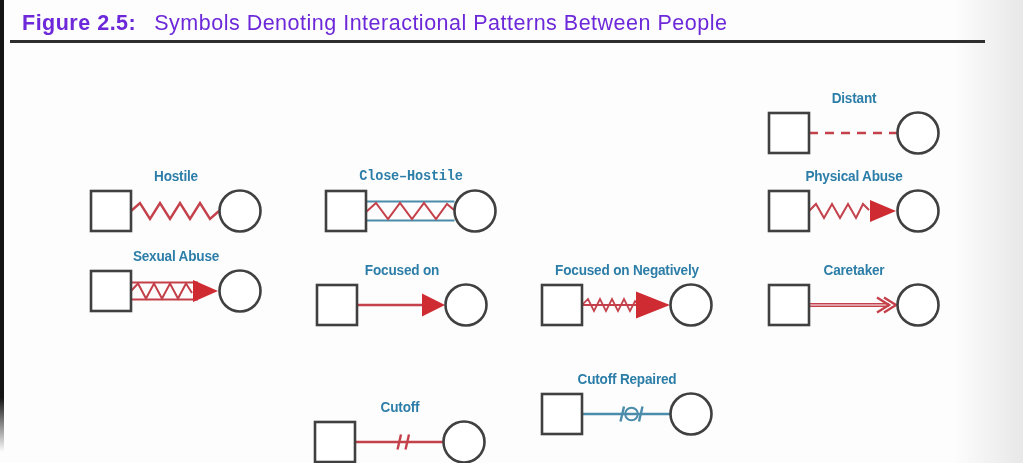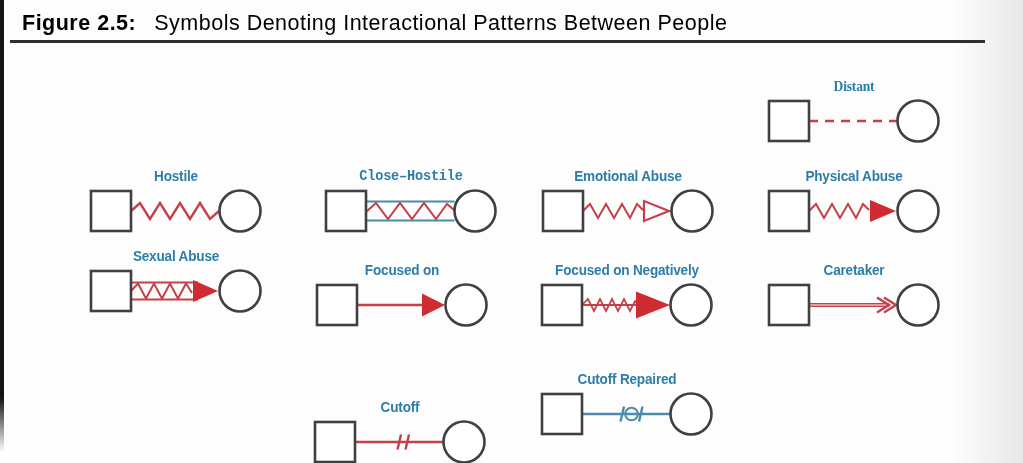--- a/index.html
+++ b/index.html
@@ -14,21 +14,21 @@
     background:linear-gradient(to bottom,#151515 88%, rgba(21,21,21,0));
   }
   .edge-shadow{
     position:absolute; right:0; top:0; width:70px; height:100%;
     background:linear-gradient(to right, rgba(120,120,120,0), rgba(120,120,120,0.16));
     pointer-events:none;
   }
   
   .title-wrap{
     position:absolute; left:22px; top:11px; white-space:nowrap;
-    font-size:21.5px; color:#000000; letter-spacing:0.5px;
+    font-size:21.5px; color:#6d28d9; letter-spacing:0.5px;
   }
   .fig-label{font-weight:bold; margin-right:18px;}
   .title-rule{
     position:absolute; left:10px; top:40px; width:975px; height:3px;
     background:#2e2e2e;
   }
   
   .cell{position:absolute; width:180px;}
   .cell .lbl{
     width:176px; text-align:center; font-weight:bold; font-size:14px;
@@ -56,21 +56,21 @@
   <div class="edge-shadow"></div>
 
   <div class="title-wrap">
     <span class="fig-label">Figure 2.5:</span><span>Symbols Denoting Interactional Patterns Between People</span>
   </div>
   <div class="title-rule"></div>
 
 
 
 
-  <div class="cell" style="left:766px; top:78px;font-family:Liberation Serif, serif;">
+  <div class="cell" style="left:766px; top:90px;">
     <div class="lbl">Distant</div>
     <svg width="176" height="46" viewBox="0 0 176 46">
       <line class="rd" x1="43" y1="23" x2="131.5" y2="23" stroke-dasharray="9 7"></line>
       <rect class="sq" x="3" y="3" width="40" height="40"></rect>
       <circle class="endc" cx="152" cy="23" r="20.5"></circle>
     </svg>
   </div>
 
   <div class="cell" style="left:88px; top:168px;">
     <div class="lbl">Hostile</div>
@@ -85,29 +85,20 @@
     <div class="lbl">Close–Hostile</div>
     <svg width="176" height="46" viewBox="0 0 176 46">
       <line class="bl-thin" x1="43" y1="13.5" x2="131.5" y2="13.5"></line>
       <line class="bl-thin" x1="43" y1="32.5" x2="131.5" y2="32.5"></line>
       <polyline class="rd2" points="43,24 53,15 65,31 77,15 89,31 101,15 113,31 124,16 131,22"></polyline>
       <rect class="sq" x="3" y="3" width="40" height="40"></rect>
       <circle class="endc" cx="152" cy="23" r="20.5"></circle>
     </svg>
   </div>
 
-  <div class="cell" style="left:540px; top:168px;">
-    <div class="lbl">Emotional Abuse</div>
-    <svg width="176" height="46" viewBox="0 0 176 46">
-      <polyline class="rd2" points="43,23 50,16 58,30 66,16 74,30 82,16 90,30 97,16 103,22"></polyline>
-      <polygon class="rd-open" points="104,13 104,33 129,23"></polygon>
-      <rect class="sq" x="3" y="3" width="40" height="40"></rect>
-      <circle class="endc" cx="152" cy="23" r="20.5"></circle>
-    </svg>
-  </div>
 
   <div class="cell" style="left:766px; top:168px;">
     <div class="lbl">Physical Abuse</div>
     <svg width="176" height="46" viewBox="0 0 176 46">
       <polyline class="rd2" points="43,23 50,16 58,30 66,16 74,30 82,16 90,30 97,16 103,22"></polyline>
       <polygon class="rd-fill" points="104,12 104,34 130,23"></polygon>
       <rect class="sq" x="3" y="3" width="40" height="40"></rect>
       <circle class="endc" cx="152" cy="23" r="20.5"></circle>
     </svg>
   </div>

